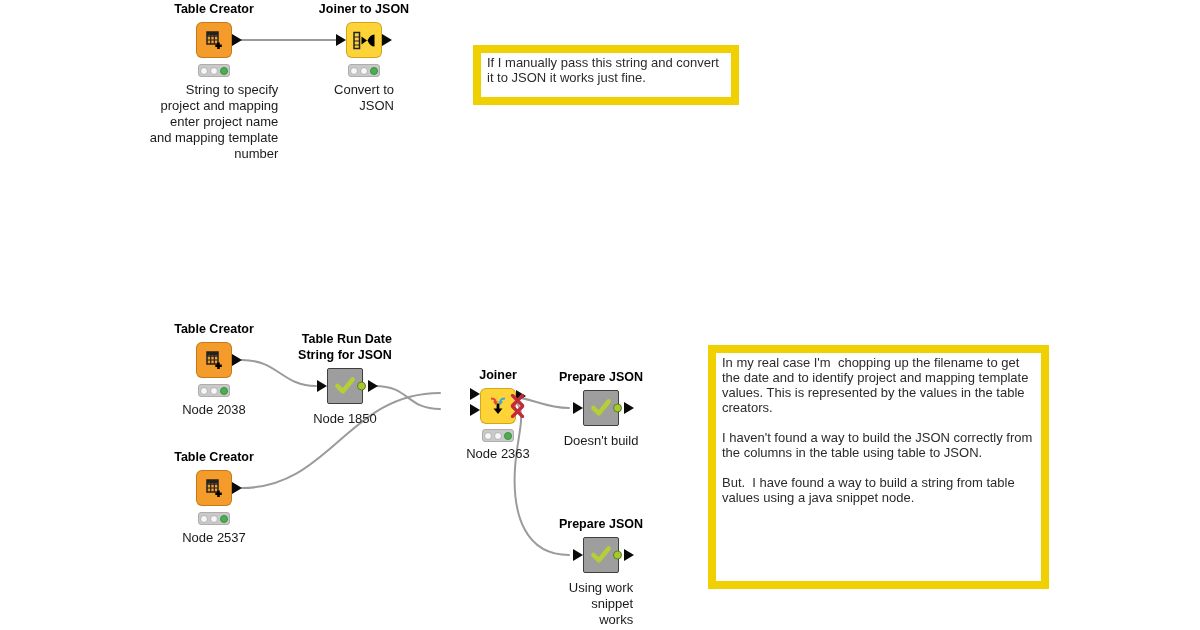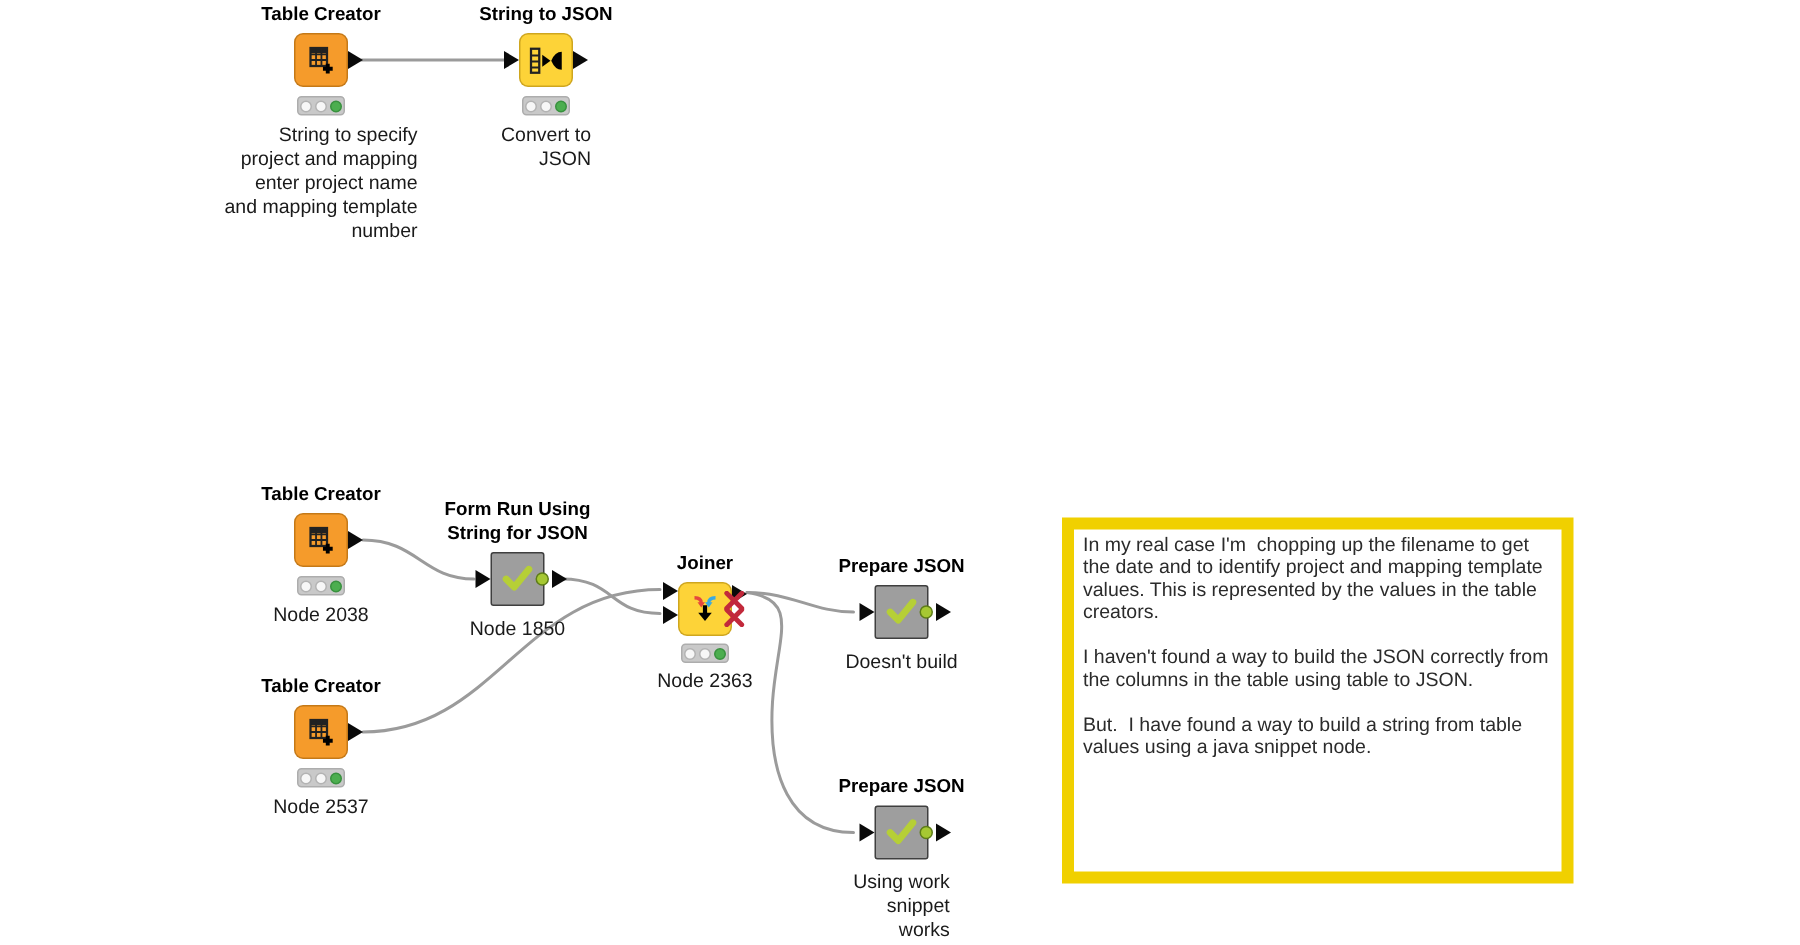--- a/index.html
+++ b/index.html
@@ -9,21 +9,21 @@
   }
   #wires{position:absolute;left:0;top:0;z-index:0;}
   .node{position:absolute;width:36px;height:36px;z-index:2;}
   .body{position:absolute;left:0;top:0;width:36px;height:36px;box-sizing:border-box;
     display:flex;align-items:center;justify-content:center;}
   .body.orange{background:var(--node_orange);border:1px solid rgba(140,80,0,.45);border-radius:6px;}
   .body.yellow{background:var(--node_yellow);border:1px solid rgba(150,110,0,.45);border-radius:6px;}
   .body.gray{background:var(--node_gray);border:1px solid #3f3f3f;border-radius:2px;}
   .title{
     position:absolute;bottom:41px;left:50%;transform:translateX(-50%);
-    width:max-content;white-space:pre;text-align:center;
+    width:max-content;white-space:pre;text-align:right;
     font-size:12.5px;font-weight:700;line-height:16px;color:#000;
   }
   .caption{
     position:absolute;top:60px;left:50%;transform:translateX(-50%);
     width:max-content;white-space:pre;text-align:right;
     font-size:13px;line-height:16px;color:#1a1a1a;
   }
   .no-light .caption{top:43px;}
   .tl{
     position:absolute;top:42px;left:2px;width:32px;height:13px;box-sizing:border-box;
@@ -89,40 +89,43 @@
         <i class="on"></i>
       </div>
     <div class="caption">String to specify
 project and mapping
 enter project name
 and mapping template
 number</div>
   </div>
 
   <div class="node" style="left:346px;top:22px">
-    <div class="title">String to JSON</div>
+    <div class="title">Joiner to JSON</div>
     <div class="body yellow">
       <svg width="24" height="19" viewBox="0 0 24 19">
         <rect x="2" y="1.5" width="5.5" height="16" fill="none" stroke="#222" stroke-width="1.5"></rect>
         <path d="M2 6 H7.5 M2 10 H7.5 M2 14 H7.5" stroke="#222" stroke-width="1.2"></path>
         <polygon points="9.5,5.5 15,9.5 9.5,13.5" fill="#000"></polygon>
         <path d="M15.5 9.5 Q18 3.5 22.5 3.5 L22.5 15.5 Q18 15.5 15.5 9.5 Z" fill="#000"></path>
       </svg>
       <span class="p-in"></span>
       <span class="p-out"></span>
     </div>
     <div class="tl">
         <i></i>
         <i></i>
         <i class="on"></i>
       </div>
     <div class="caption">Convert to
 JSON</div>
   </div>
 
+  <div class="annotation" style="left:473px;top:45px;width:266px;height:60px">
+    <div class="ann-text">If I manually pass this string and convert it to JSON it works just fine.</div>
+  </div>
 
   <div class="node" style="left:196px;top:342px">
     <div class="title">Table Creator</div>
     <div class="body orange">
       <svg width="22" height="22" viewBox="0 0 22 22">
         <rect x="4" y="3" width="11" height="3.4" fill="#222"></rect>
         <rect x="4" y="3" width="11" height="12" fill="none" stroke="#222" stroke-width="1.5"></rect>
         <path d="M7.7 3 V15 M11.3 3 V15 M4 7.2 H15 M4 11 H15" stroke="#222" stroke-width="1.2"></path>
         <path d="M15.5 13.5 V20 M12.3 16.8 H18.8" stroke="#000" stroke-width="2.6"></path>
       </svg>
@@ -130,21 +133,21 @@
     </div>
     <div class="tl">
         <i></i>
         <i></i>
         <i class="on"></i>
       </div>
     <div class="caption">Node 2038</div>
   </div>
 
   <div class="node no-light" style="left:327px;top:368px">
-    <div class="title">Form Run Using
+    <div class="title">Table Run Date
 String for JSON</div>
     <div class="body gray">
       <svg width="26" height="26" viewBox="0 0 24 24">
         <polyline points="5,12 10,17 19,6" fill="none" stroke="#b6cf36" stroke-width="4.2" stroke-linecap="round" stroke-linejoin="round"></polyline>
       </svg>
       <span class="p-in"></span>
       <span class="p-circle"></span>
       <span class="p-out far-out"></span>
     </div>
     <div class="caption">Node 1850</div>
@@ -162,21 +165,21 @@
       <span class="p-out"></span>
     </div>
     <div class="tl">
         <i></i>
         <i></i>
         <i class="on"></i>
       </div>
     <div class="caption">Node 2537</div>
   </div>
 
-  <div class="node" style="left:452px;top:388px">
+  <div class="node" style="left:480px;top:388px">
     <div class="title">Joiner</div>
     <div class="body yellow">
       <svg width="24" height="24" viewBox="0 0 24 24">
         <path d="M5 4.5 C8.5 4.5 9.5 6 9.5 8" fill="none" stroke="#e4483d" stroke-width="2.2"></path>
         <polygon points="7,7.5 12,7.5 9.5,11" fill="#e4483d"></polygon>
         <path d="M19 4.5 C15.5 4.5 14.5 6 14.5 8" fill="none" stroke="#3aa9e0" stroke-width="2.2"></path>
         <polygon points="12,7.5 17,7.5 14.5,11" fill="#3aa9e0"></polygon>
         <rect x="10.6" y="9.5" width="2.8" height="6" fill="#000"></rect>
         <polygon points="7.5,14.5 16.5,14.5 12,20" fill="#000"></polygon>
       </svg>

